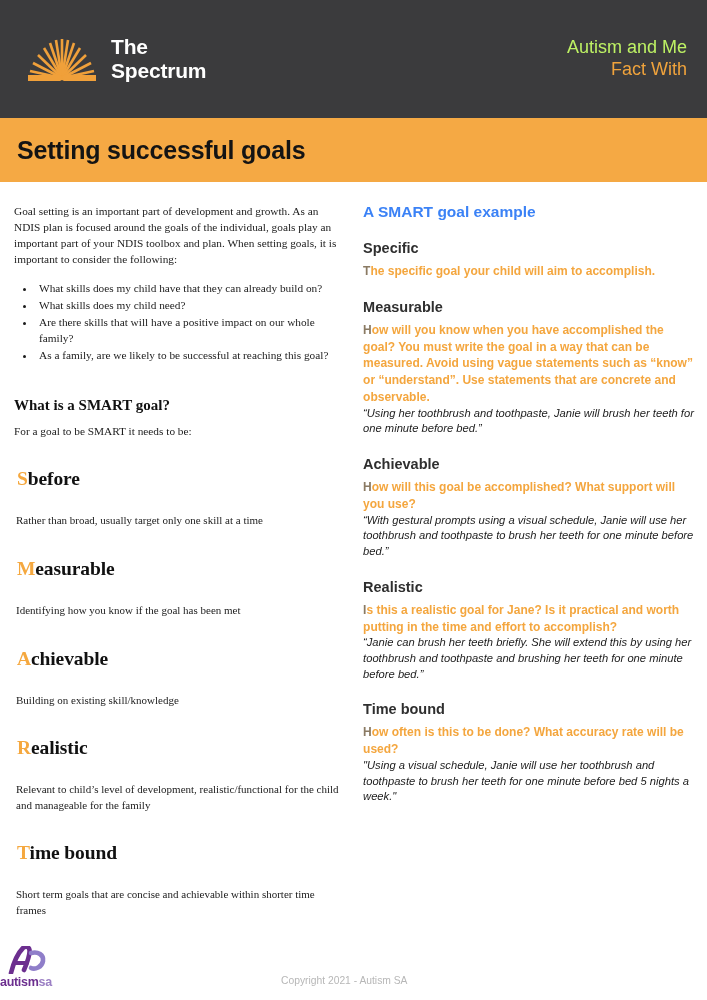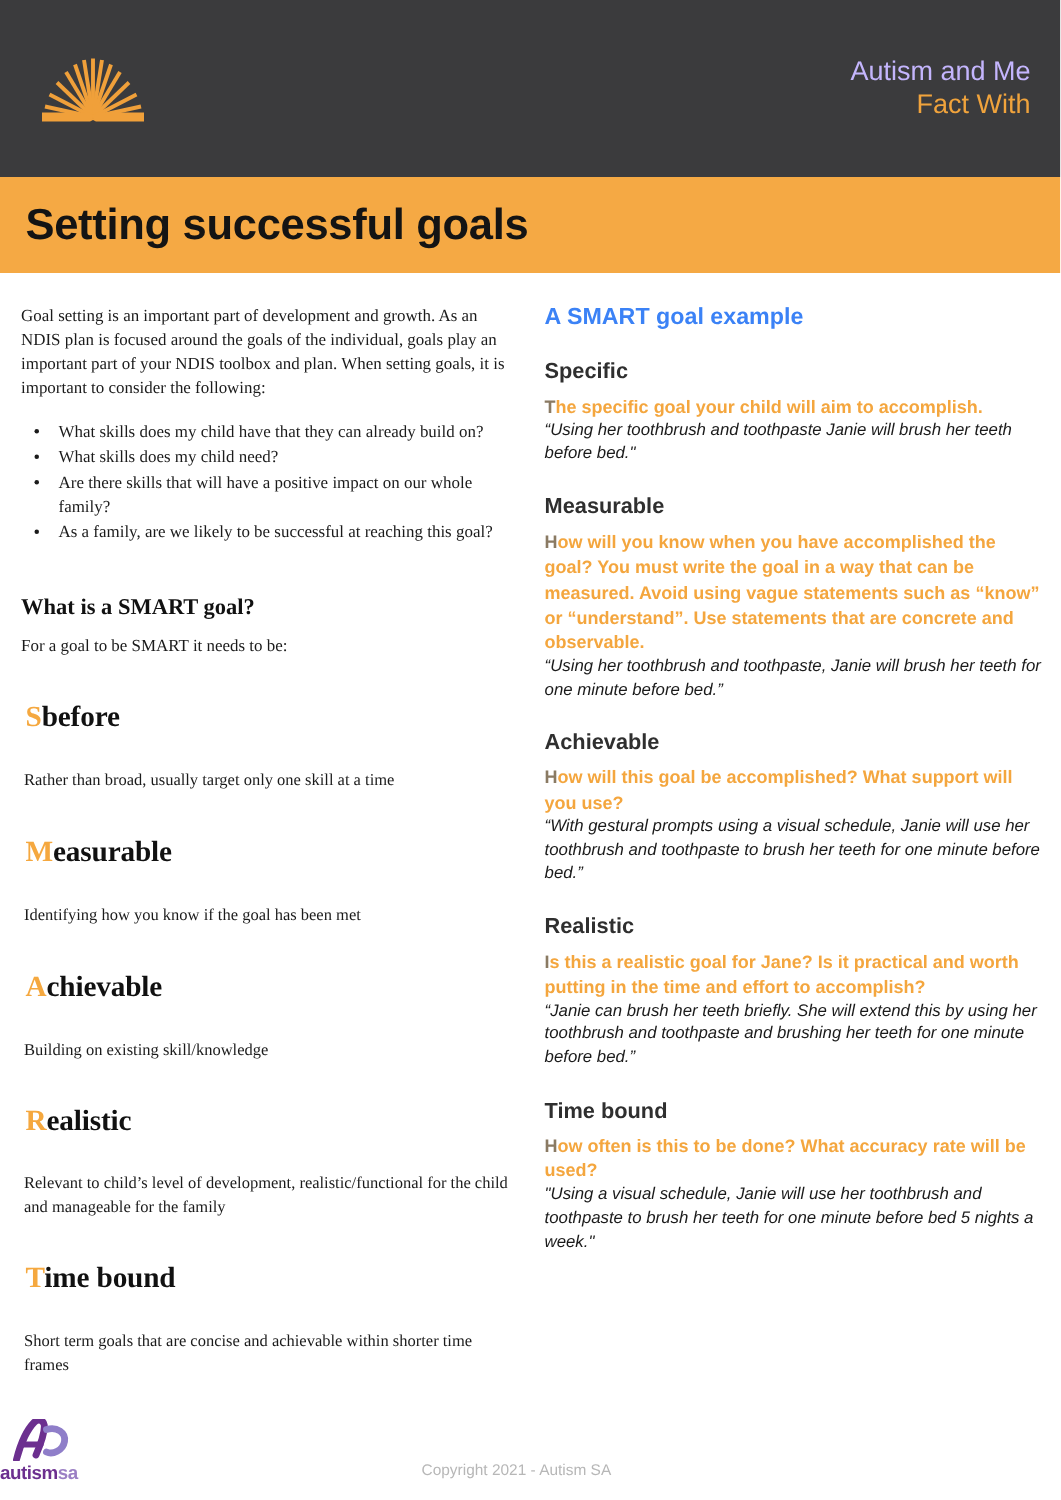--- a/index.html
+++ b/index.html
@@ -49,40 +49,40 @@
     font-weight: bold;
     line-height: 1.12;
     letter-spacing: -0.2px;
   }
 
   .header-right {
     text-align: right;
     line-height: 1.22;
   }
   .header-title {
-    color: #c4b5fd;
+    color: #bef264;
     font-size: 18px;
     font-weight: normal;
   }
   .header-subtitle {
     color: #f0a33c;
     font-size: 18px;
     font-weight: normal;
   }
 
   
   .title-band {
     height: 64px;
     background: #f5a944;
     display: flex;
     align-items: center;
     padding-left: 17px;
   }
   .title-band-text {
-    font-size: 29px;
+    font-size: 25px;
     font-weight: bold;
     color: #141414;
     letter-spacing: -0.2px;
   }
 
   
   .columns {
     display: flex;
     padding: 21px 10px 0 14px;
     align-items: flex-start;
@@ -226,20 +226,24 @@
             <line x1="36" y1="42" x2="12" y2="19"></line>
             <line x1="36" y1="42" x2="60" y2="19"></line>
             <line x1="36" y1="42" x2="7" y2="27"></line>
             <line x1="36" y1="42" x2="65" y2="27"></line>
             <line x1="36" y1="42" x2="4" y2="35"></line>
             <line x1="36" y1="42" x2="68" y2="35"></line>
           </g>
           <path d="M2 39 L34 39 L36 43 L38 39 L70 39 L70 45 L38 45 L36 44 L34 45 L2 45 Z" fill="#f0a03a"></path>
         </svg>
       </span>
+      <div class="brand-words">
+        <div>The</div>
+        <div>Spectrum</div>
+      </div>
     </div>
     <div class="header-right">
       <div class="header-title">Autism and Me</div>
       <div class="header-subtitle">Fact With</div>
     </div>
   </div>
 
   <div class="title-band">
     <h1 class="title-band-text">Setting successful goals</h1>
   </div>
@@ -283,21 +287,20 @@
         <div class="smart-desc">Short term goals that are concise and achievable within shorter time frames</div>
       </div>
     </div>
 
     <div class="col-right">
       <h2 class="right-head">A SMART goal example</h2>
 
       <div class="ex-block">
         <div class="ex-term">Specific</div>
         <div class="ex-question"><span class="lead-char">T</span><span>he specific goal your child will aim to accomplish.</span></div>
-        <div class="ex-quote">“Using her toothbrush and toothpaste Janie will brush her teeth before bed."</div>
       </div>
 
       <div class="ex-block">
         <div class="ex-term">Measurable</div>
         <div class="ex-question"><span class="lead-char">H</span><span>ow will you know when you have accomplished the goal? You must write the goal in a way that can be measured. Avoid using vague statements such as “know” or “understand”. Use statements that are concrete and observable.</span></div>
         <div class="ex-quote">“Using her toothbrush and toothpaste, Janie will brush her teeth for one minute before bed.”</div>
       </div>
 
       <div class="ex-block">
         <div class="ex-term">Achievable</div>

